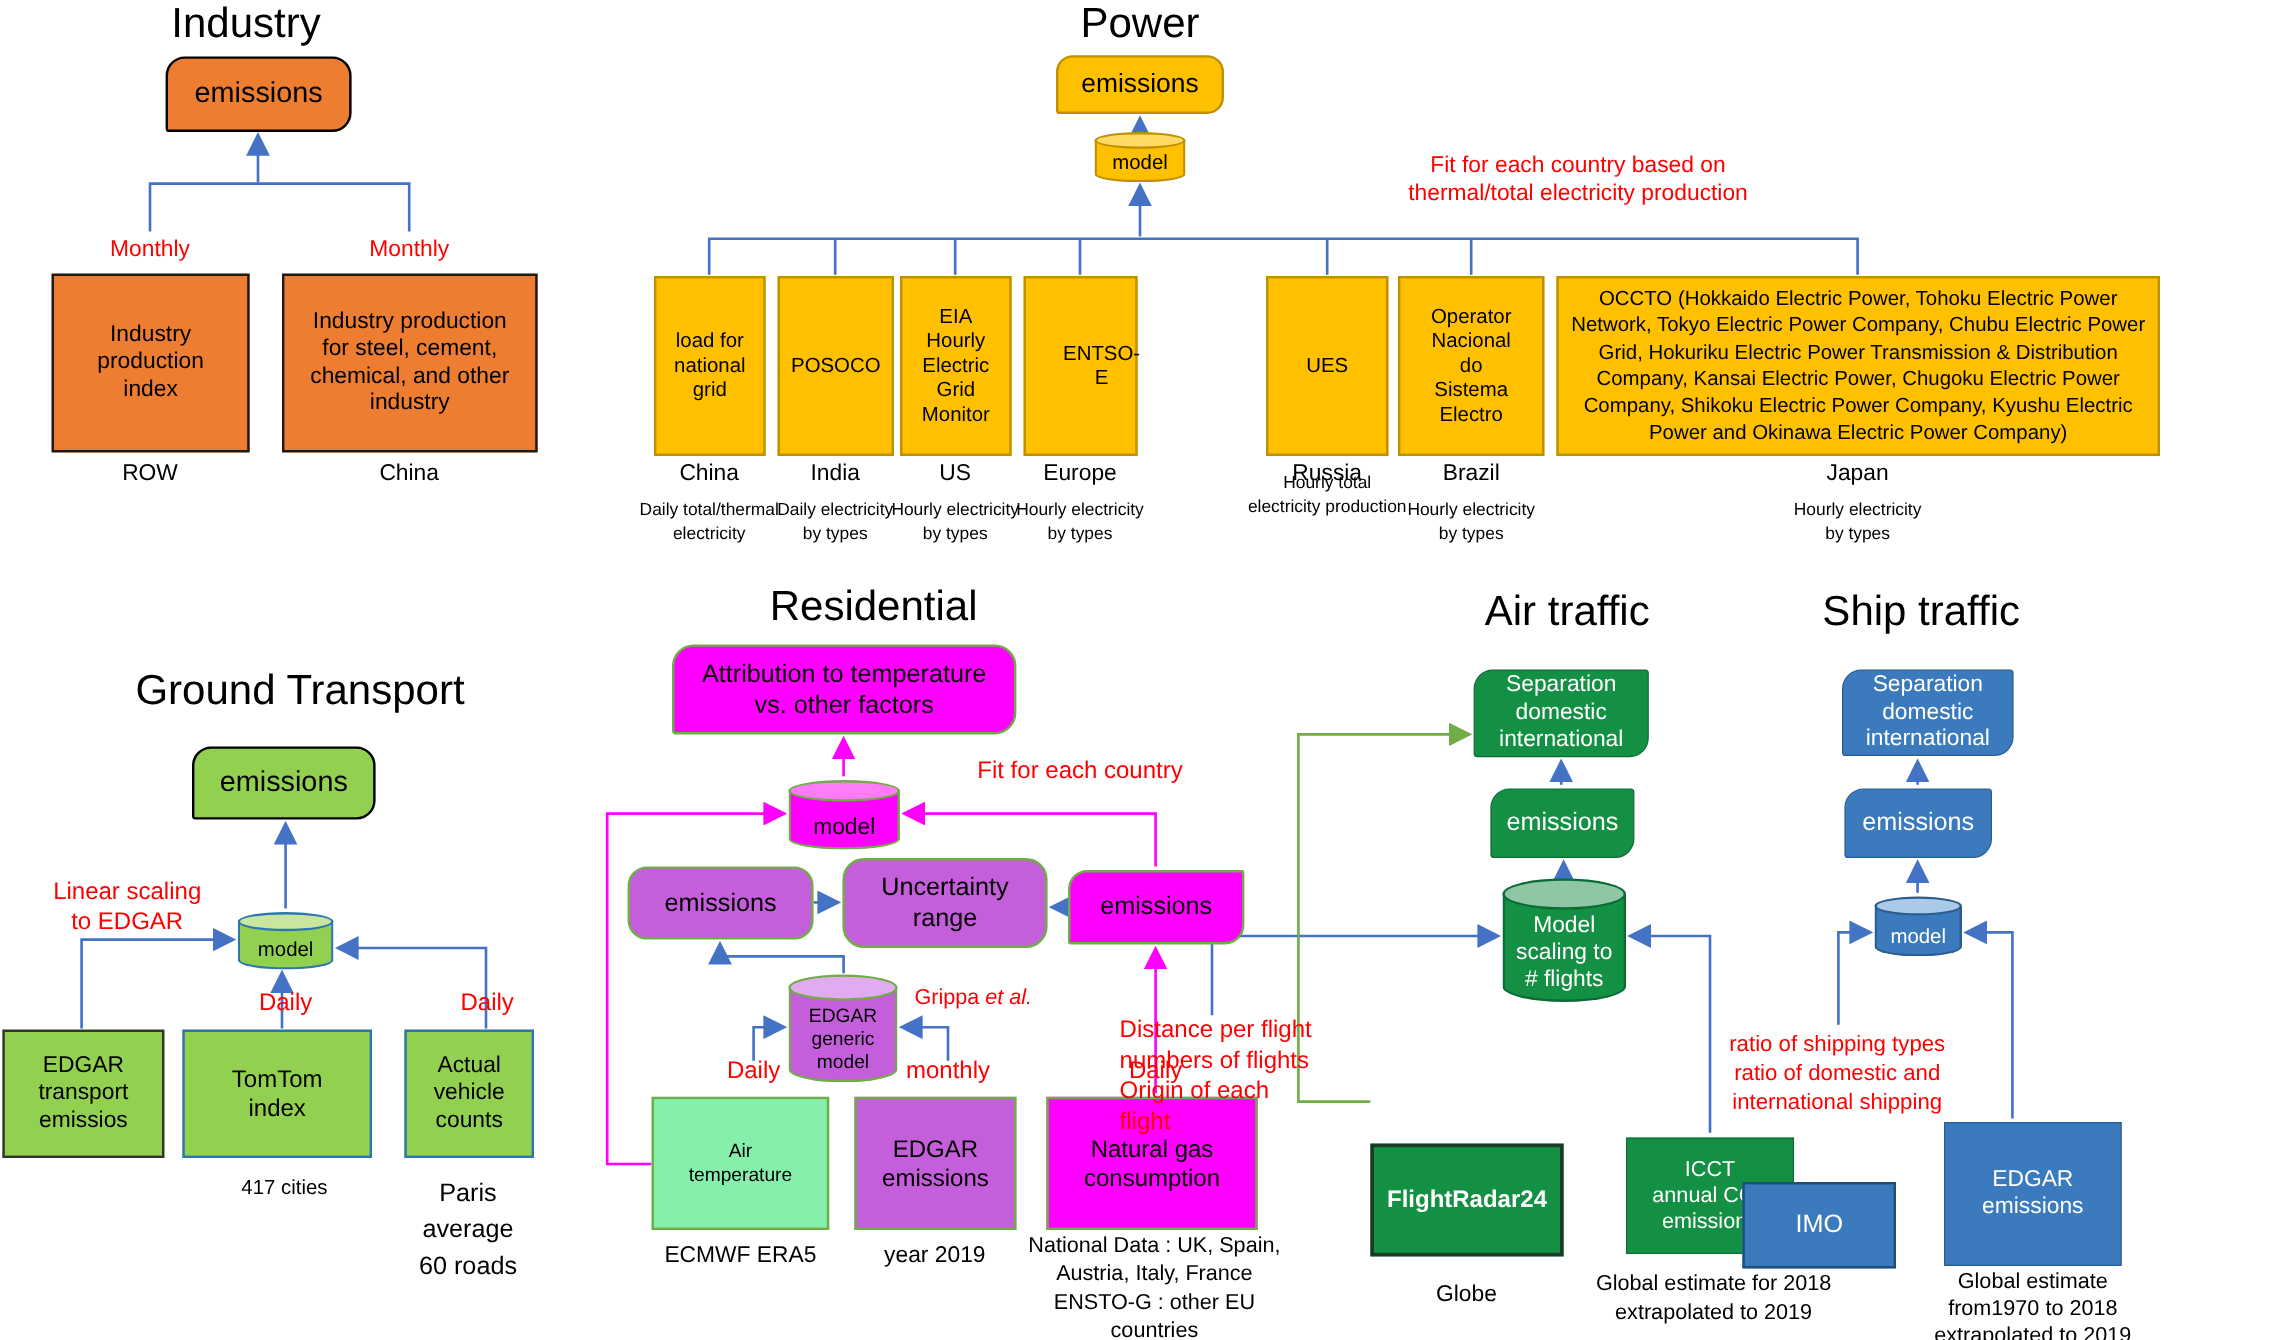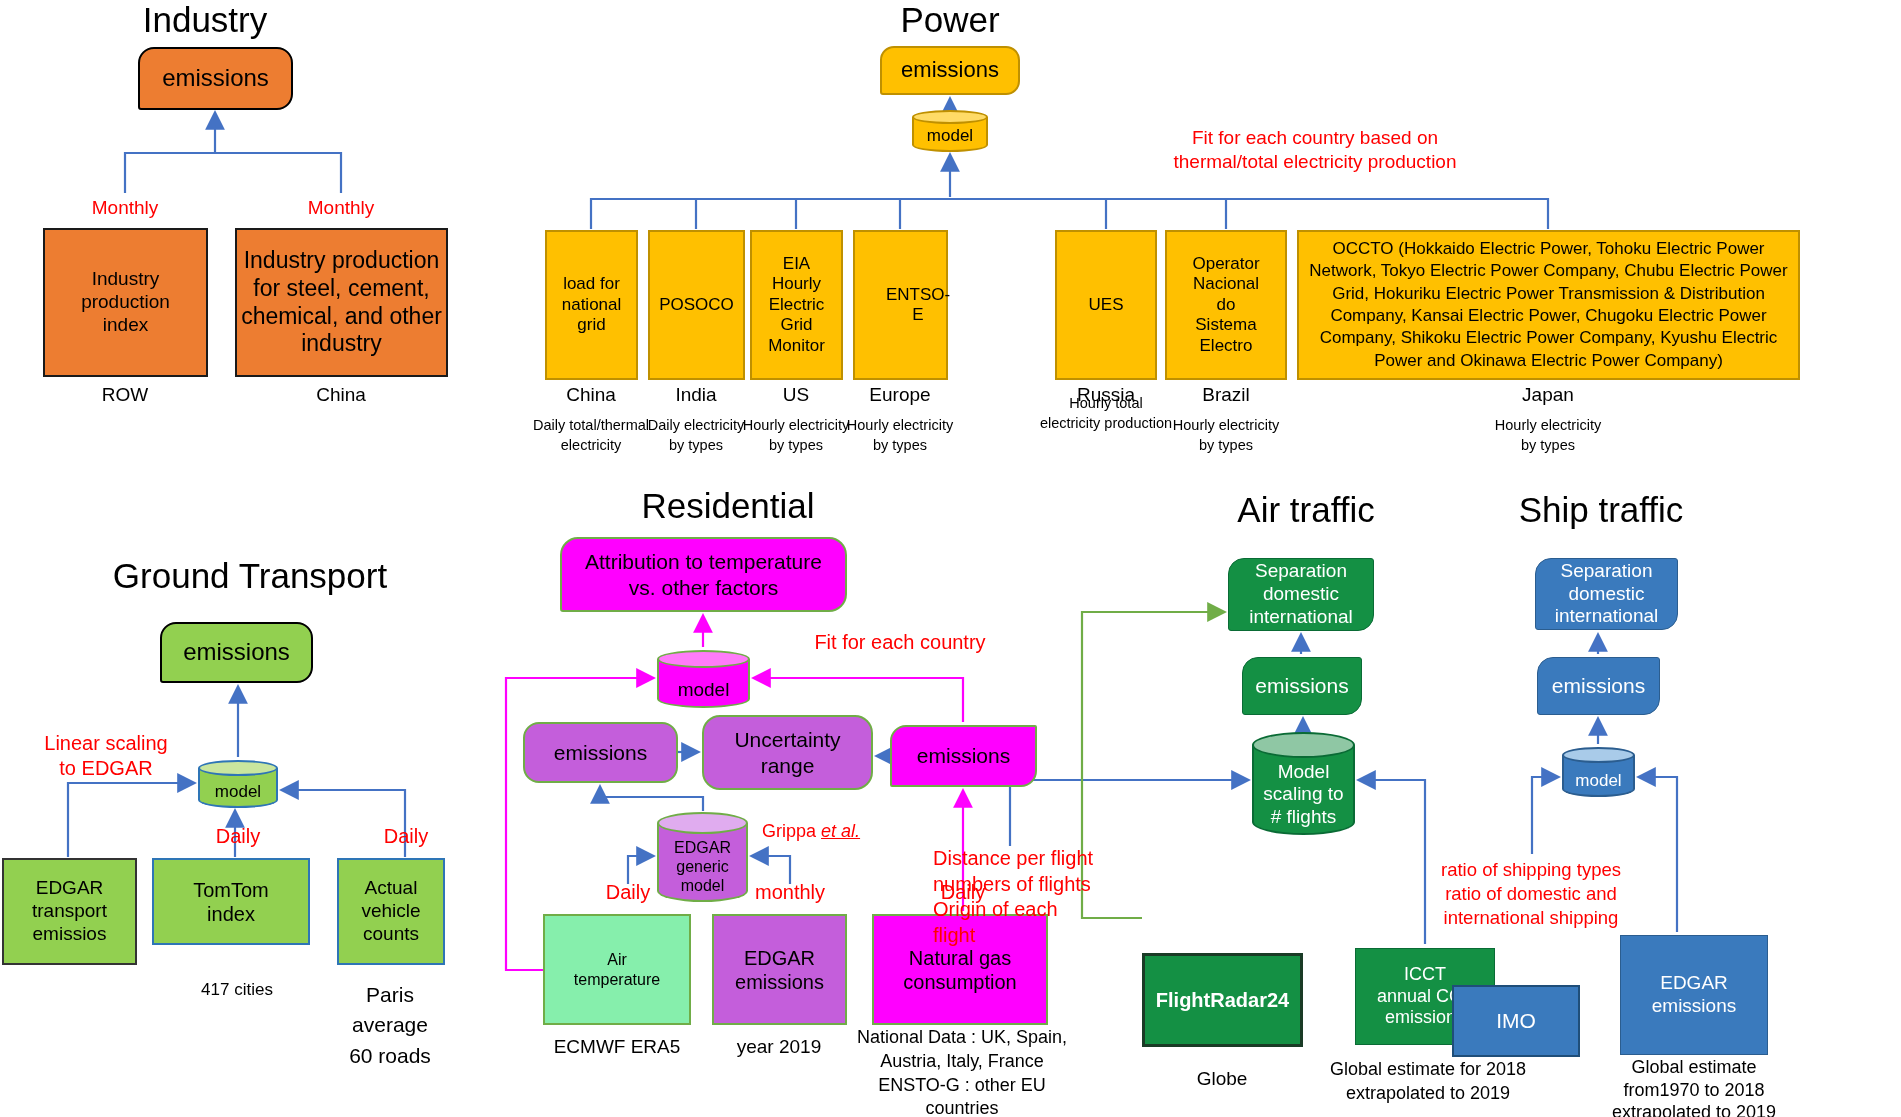--- a/index.html
+++ b/index.html
@@ -78,21 +78,21 @@
     </g>
   </svg>
 
   <div class="sec-title" style="left:85px;top:0;width:240px;">Industry</div>
   <div class="box" style="left:138px;top:47px;width:155px;height:63px;background:#ED7D31;border:2px solid #000;border-radius:16px 16px 16px 3px;font-size:24px;">emissions</div>
   <div class="note" style="left:85px;top:196px;width:80px;font-size:19px;">Monthly</div>
   <div class="note" style="left:301px;top:196px;width:80px;font-size:19px;">Monthly</div>
   <div class="box" style="left:43px;top:228px;width:165px;height:149px;background:#ED7D31;border:2px solid #1a1a1a;font-size:19px;">Industry
 production
 index</div>
-  <div class="box" style="left:235px;top:228px;width:213px;height:149px;background:#ED7D31;border:2px solid #1a1a1a;font-size:23px;">Industry production
+  <div class="box" style="left:235px;top:228px;width:213px;height:149px;background:#ED7D31;border:2px solid #1a1a1a;font-size:19px;">Industry production
 for steel, cement,
 chemical, and other
 industry</div>
   <div class="cap" style="left:65px;top:384px;width:120px;font-size:19px;">ROW</div>
   <div class="cap" style="left:281px;top:384px;width:120px;font-size:19px;">China</div>
 
   <div class="sec-title" style="left:830px;top:0;width:240px;">Power</div>
   <div class="box" style="left:880px;top:46px;width:140px;height:49px;background:#FFC000;border:2px solid #BF9000;border-radius:14px 14px 14px 3px;font-size:22px;">emissions</div>
   <div class="cyl" style="left:912px;top:110px;width:76px;height:42px;--eh:14px;--fc:#FFC000;--tc:#FFDB66;--bc:#BF9000;">
     <div class="cyl-top"></div>
@@ -148,21 +148,21 @@
 to EDGAR</div>
   <div class="cyl" style="left:198px;top:760px;width:80px;height:48px;--eh:16px;--fc:#92D050;--tc:#C9E69E;--bc:#2E75B6;">
     <div class="cyl-top"></div>
     <div class="cyl-body" style="font-size:17px;"><span>model</span></div>
   </div>
   <div class="note" style="left:203px;top:824px;width:70px;font-size:20px;">Daily</div>
   <div class="note" style="left:371px;top:824px;width:70px;font-size:20px;">Daily</div>
   <div class="box" style="left:2px;top:858px;width:135px;height:107px;background:#92D050;border:2.5px solid #333;font-size:19px;">EDGAR
 transport
 emissios</div>
-  <div class="box" style="left:152px;top:858px;width:158px;height:87px;background:#92D050;border:2.5px solid #2E75B6;font-size:20px;">TomTom
+  <div class="box" style="left:152px;top:858px;width:158px;height:107px;background:#92D050;border:2.5px solid #2E75B6;font-size:20px;">TomTom
 index</div>
   <div class="box" style="left:337px;top:858px;width:108px;height:107px;background:#92D050;border:2.5px solid #2E75B6;font-size:19px;">Actual
 vehicle
 counts</div>
   <div class="cap" style="left:177px;top:980px;width:120px;font-size:17px;">417 cities</div>
   <div class="cap" style="left:330px;top:980px;width:120px;font-size:21px;line-height:1.45;">Paris
 average
 60 roads</div>
 
   <div class="sec-title" style="left:578px;top:486px;width:300px;">Residential</div>
@@ -178,21 +178,21 @@
 range</div>
   <div class="box" style="left:890px;top:725px;width:147px;height:62px;background:#FF00FF;border:2.5px solid #70AD47;border-radius:16px 2px 16px 2px;font-size:21px;">emissions</div>
   <div class="cyl" style="left:657px;top:812px;width:91px;height:90px;--eh:22px;--fc:#C45EDB;--tc:#E0ACEF;--bc:#70AD47;">
     <div class="cyl-top"></div>
     <div class="cyl-body" style="font-size:16px;line-height:1.18;"><span>EDGAR
 generic
 model</span></div>
   </div>
   <div class="note" style="left:762px;top:820px;width:120px;font-size:18px;text-align:left;white-space:nowrap;">
     <span>Grippa</span>
-    <span style="font-style:italic;text-decoration:underline;">et al.</span>
+    <span style="font-style:italic;">et al.</span>
   </div>
   <div class="note" style="left:593px;top:880px;width:70px;font-size:20px;">Daily</div>
   <div class="note" style="left:745px;top:880px;width:90px;font-size:20px;">monthly</div>
   <div class="note" style="left:928px;top:880px;width:70px;font-size:20px;">Daily</div>
   <div class="box" style="left:543px;top:914px;width:148px;height:111px;background:#86efac;border:2.5px solid #70AD47;font-size:16px;">Air
 temperature</div>
   <div class="box" style="left:712px;top:914px;width:135px;height:111px;background:#C45EDB;border:2.5px solid #70AD47;font-size:20px;">EDGAR
 emissions</div>
   <div class="box" style="left:872px;top:914px;width:176px;height:111px;background:#FF00FF;border:2.5px solid #70AD47;font-size:20px;">Natural gas
 consumption</div>

